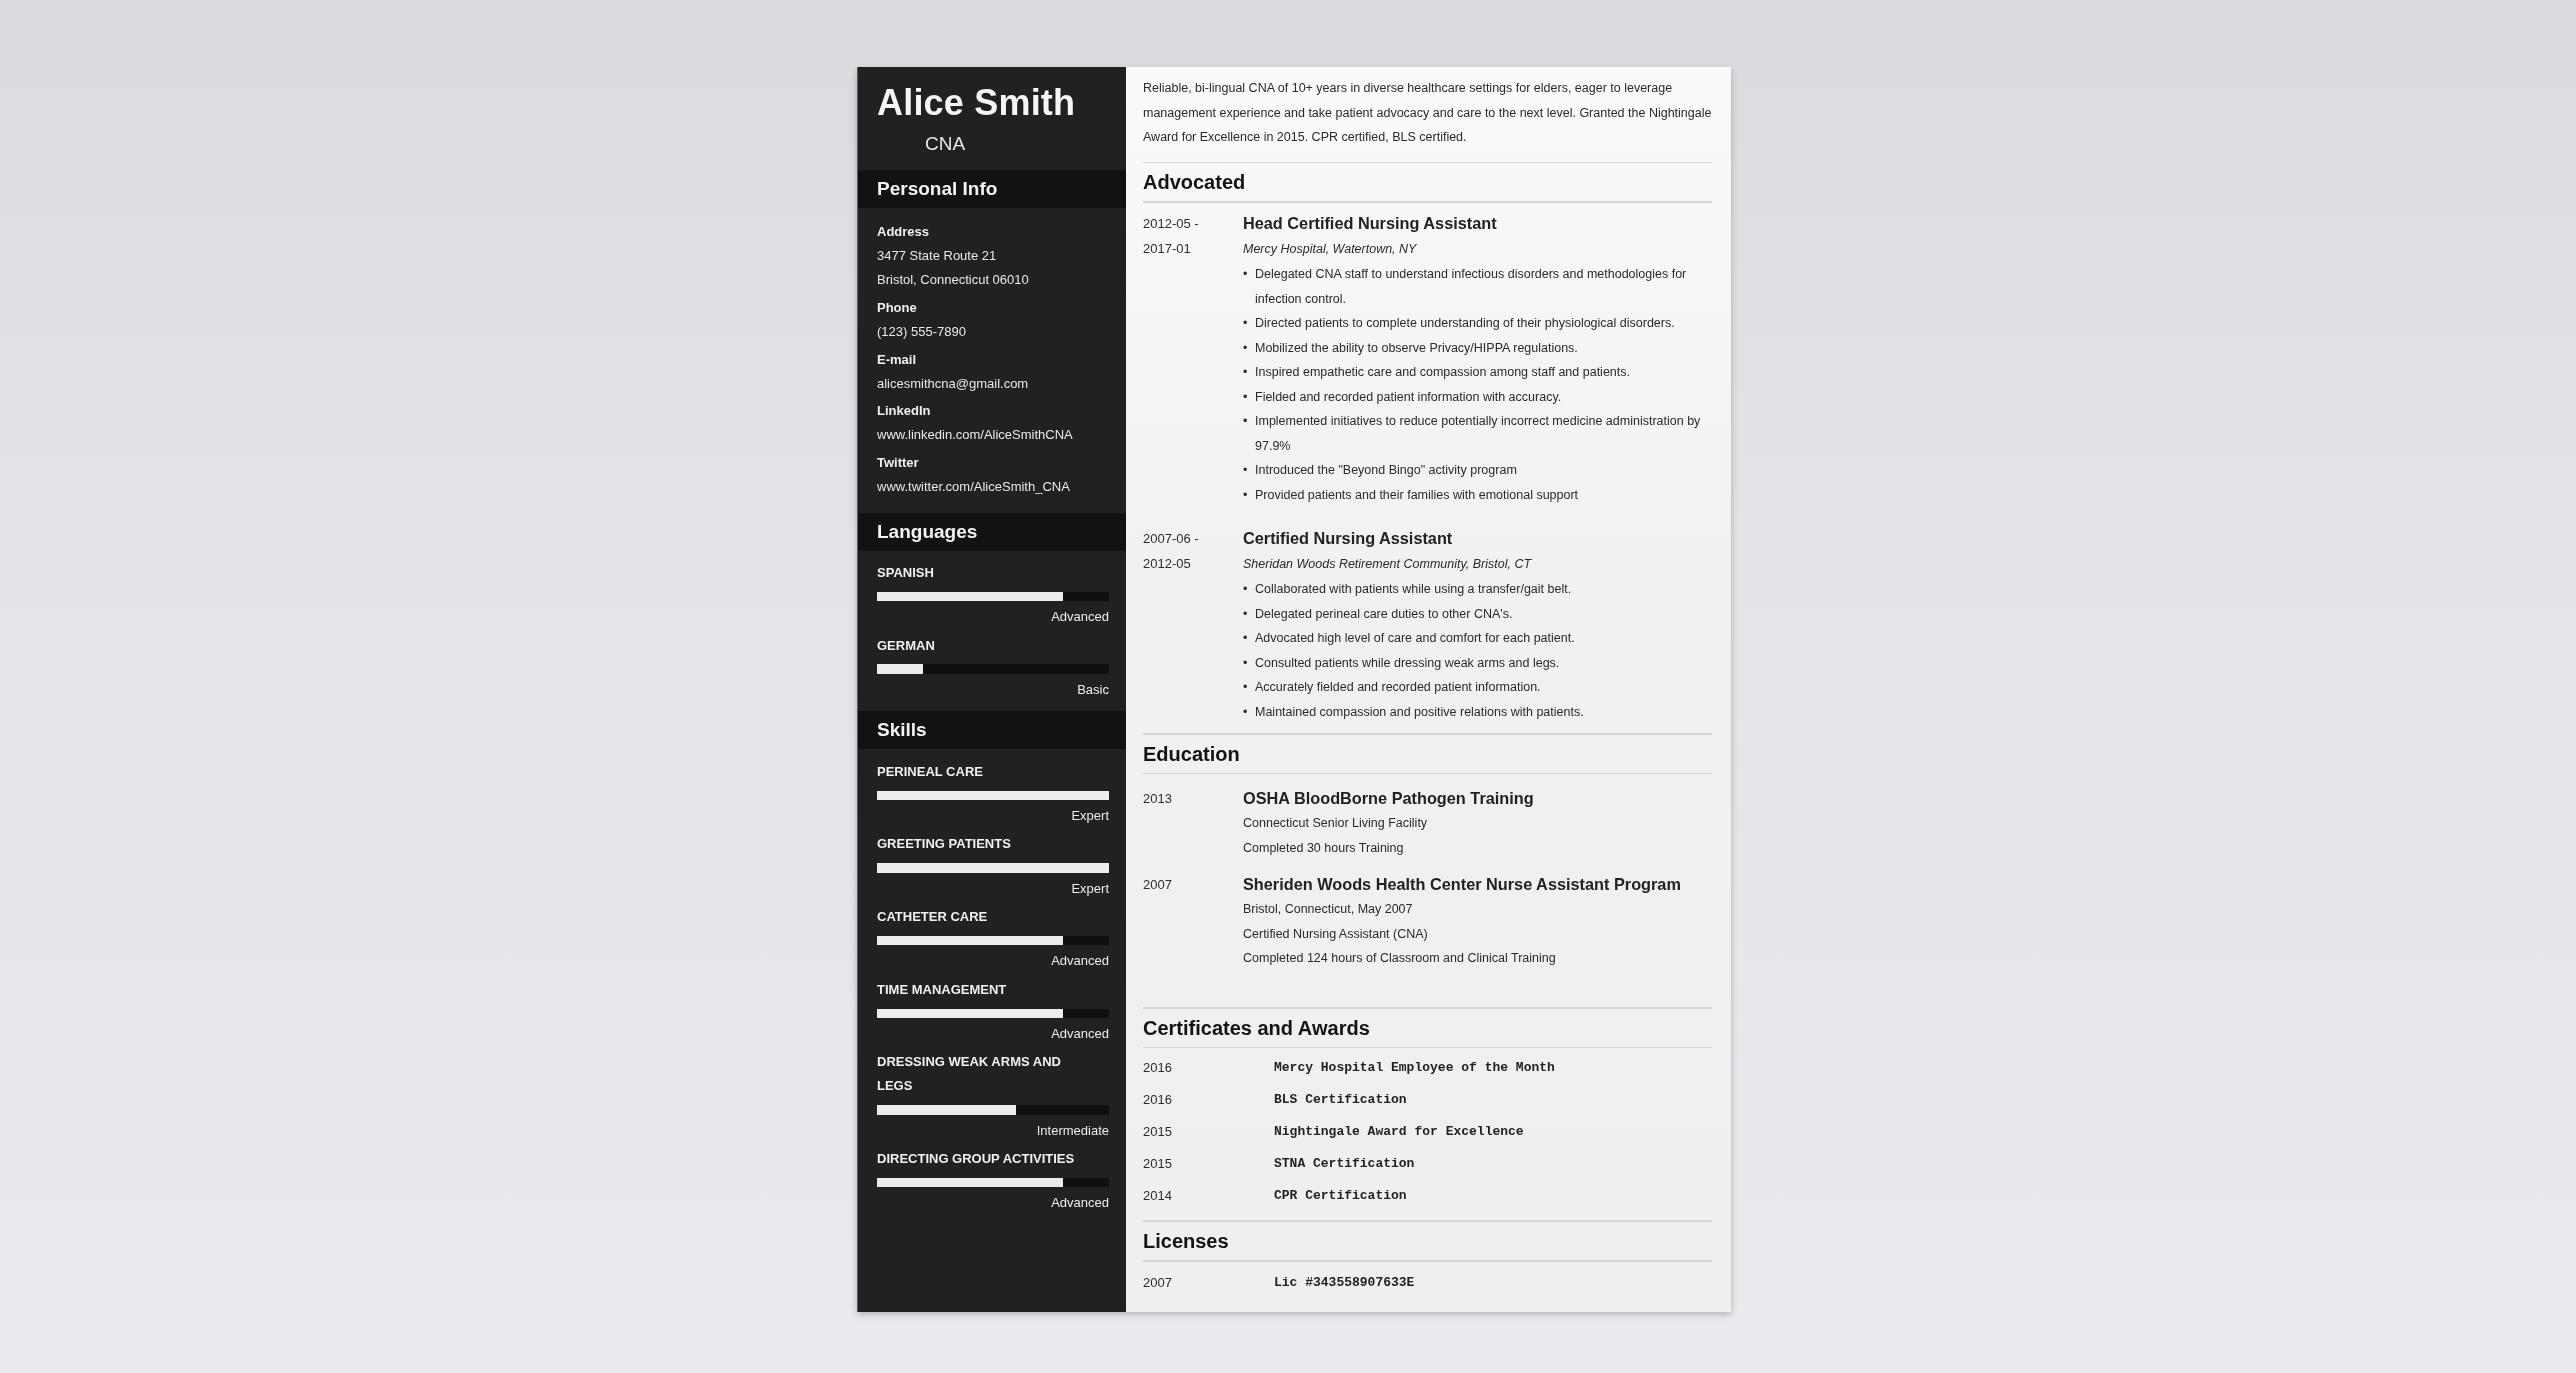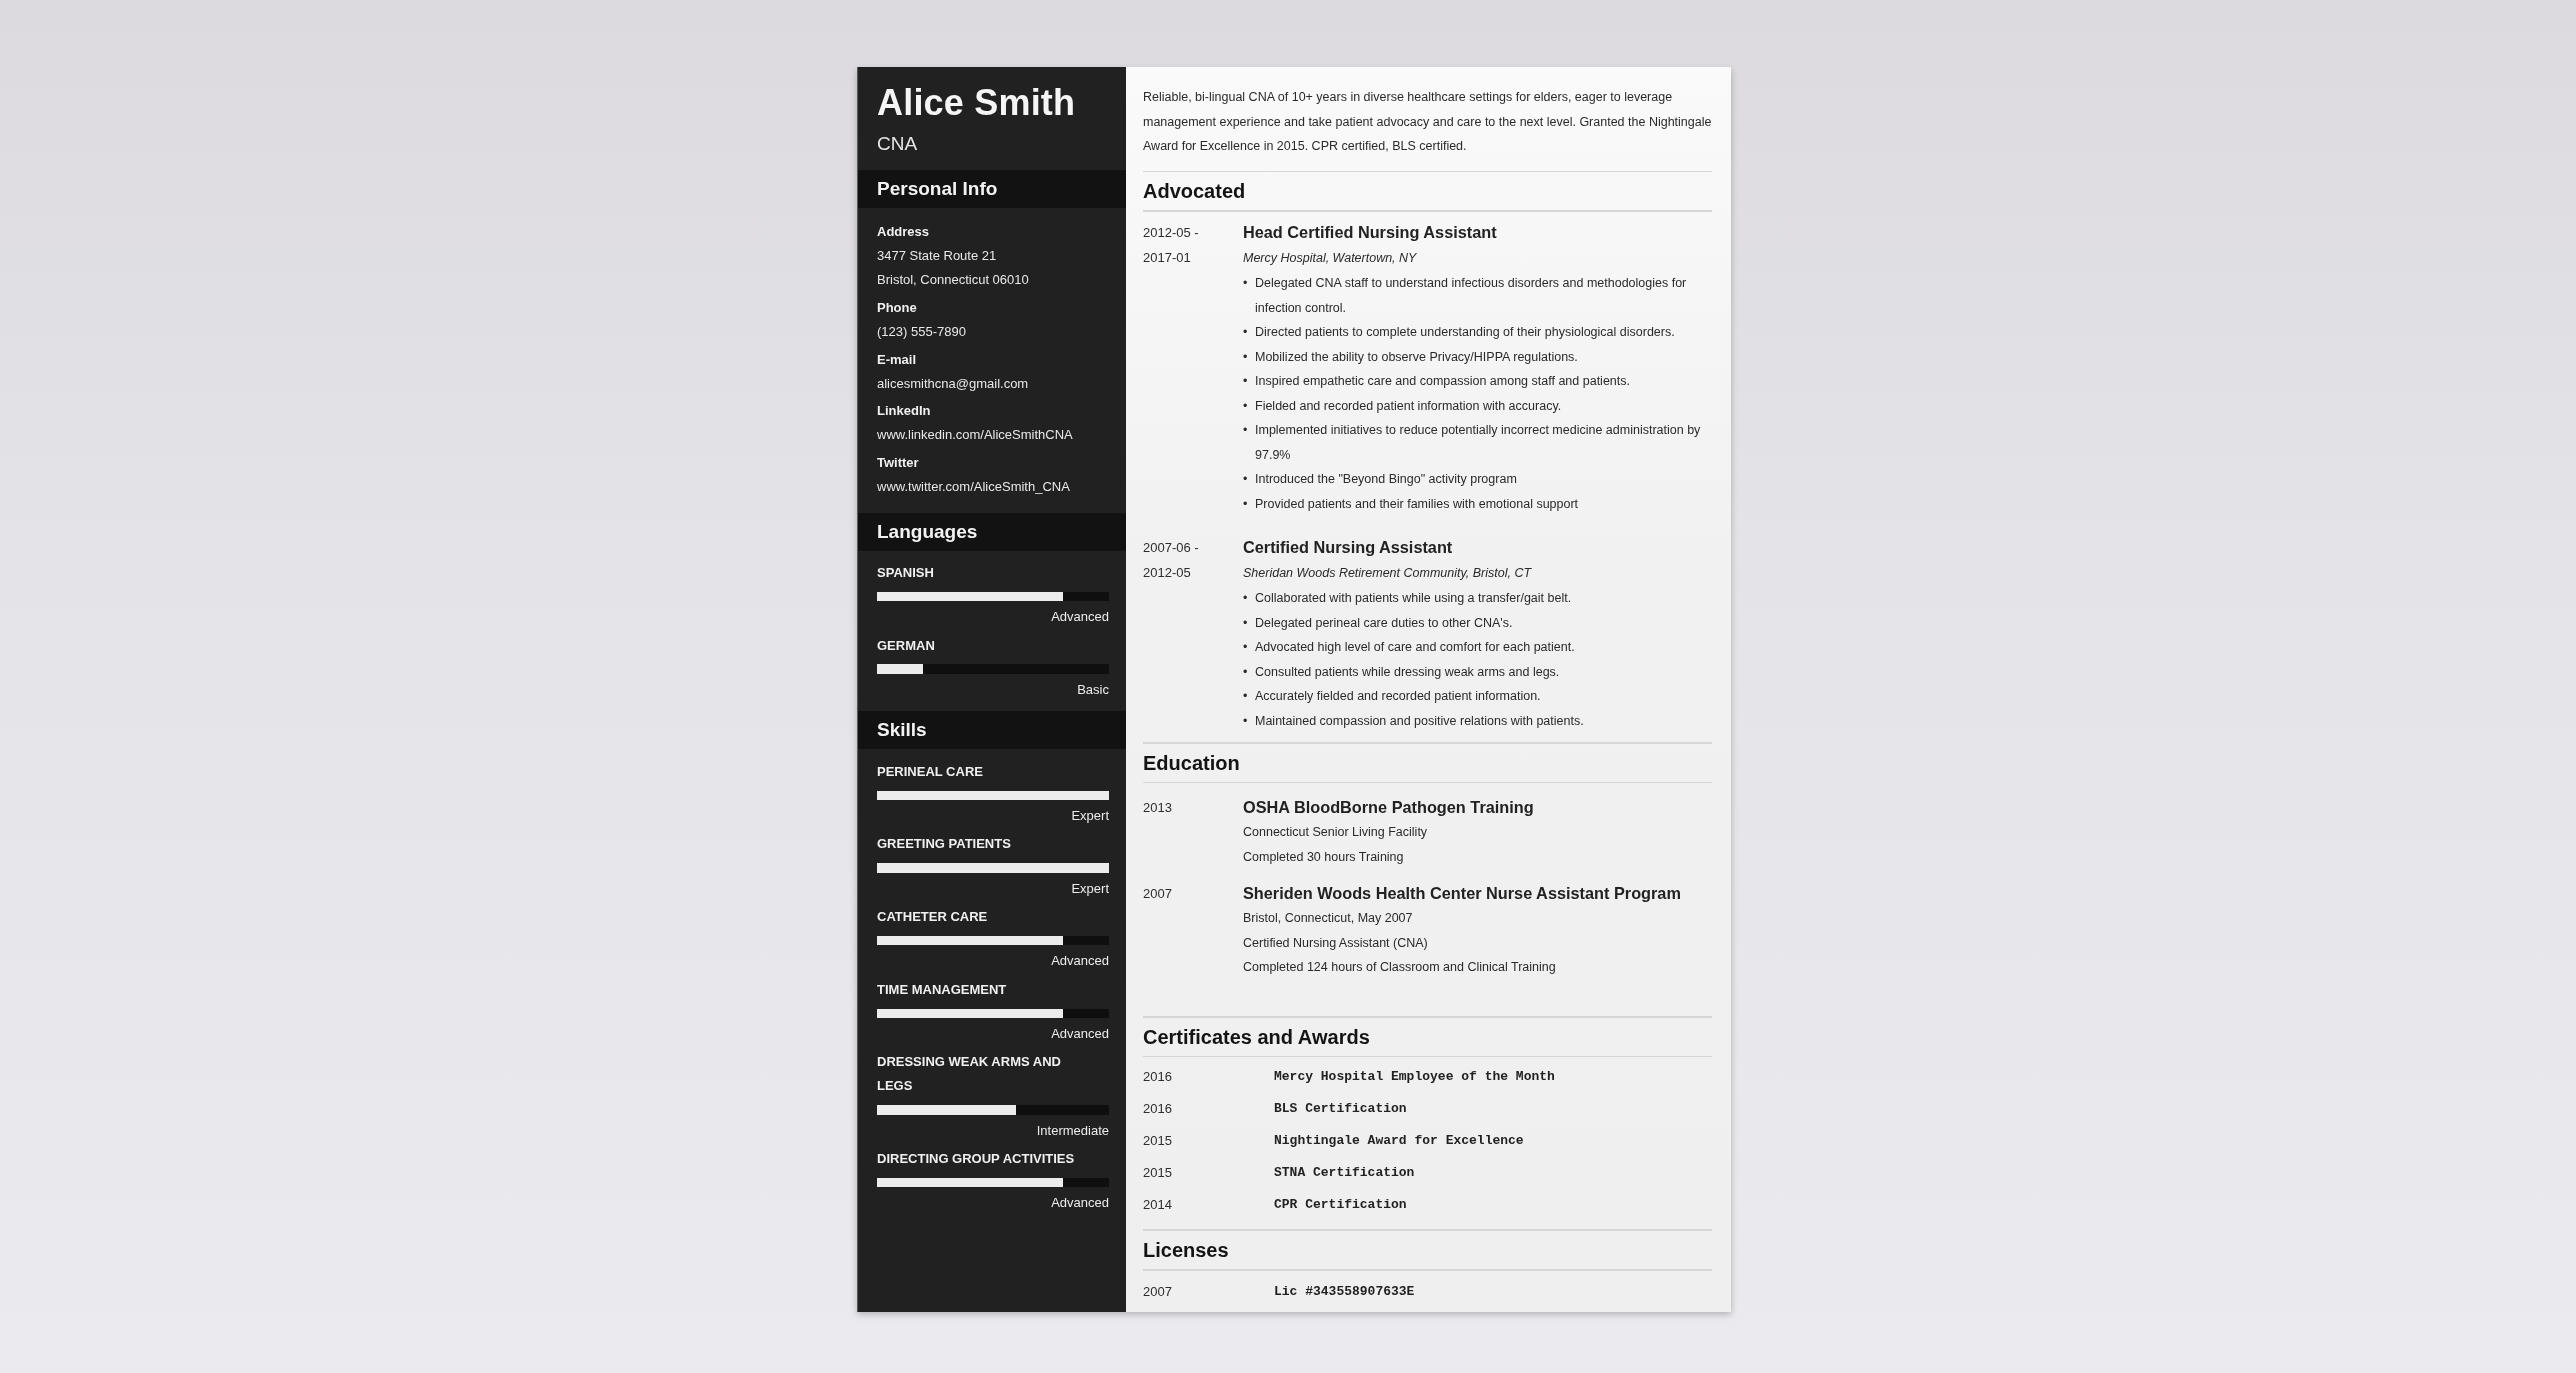--- a/index.html
+++ b/index.html
@@ -24,21 +24,21 @@
     color: #f0f0f0;
     border-left: 1.7px solid #5a5a5a;
     position: relative;
   }
   .side-head { padding: 13.7px 17px 0 19px; }
   .name {
     font-size: 36px; font-weight: bold; color: #f5f5f5;
     line-height: 43px; letter-spacing: 0.2px;
   }
   .title {
-    font-size: 19px; color: #e6e6e6; margin-top: 6.9px; line-height: 26px;
+    font-size: 19px; color: #e6e6e6; margin-top: 6.9px; line-height: 26px; margin-left: 48px;
   }
   .side-section-title {
     background: #121212;
     font-size: 19px; font-weight: bold; color: #f3f3f3;
     height: 38px; line-height: 38px;
     padding-left: 19px;
   }
   .pi { padding: 8.6px 17px 3.4px 19px; }
   .pi-label { font-size: 13px; font-weight: bold; color: #f0f0f0; line-height: 25px; margin-top: 2.6px; }
   .pi-value { font-size: 13px; color: #e8e8e8; line-height: 24px; }
@@ -54,21 +54,21 @@
     background: #ececec;
     background-image: repeating-linear-gradient(90deg, transparent 0, transparent 46px, #c8c8c8 46px, #c8c8c8 46px);
   }
   .skill-level { font-size: 13px; color: #ececec; text-align: right; width: 232px; line-height: 22px; margin-top: 5.2px; }
 
   .main {
     flex: 1; padding: 0 19px 0 17px;
     background: linear-gradient(180deg, #fafafa 0%, #f1f1f1 40%, #efefef 100%);
     color: #262626;
   }
-  .summary { font-size: 12.5px; line-height: 24.5px; color: #2a2a2a; padding-top: 18px; padding-bottom: 12px; }
+  .summary { font-size: 12.5px; line-height: 24.5px; color: #2a2a2a; padding-top: 9px; padding-bottom: 12px; }
   .sec-rule { height: 1.7px; background: #d6d6d6; }
   .sec-title { font-size: 20px; font-weight: bold; color: #141414; line-height: 38px; height: 38px; }
   .entry { display: flex; margin-top: 8.6px; }
   .entry-date { width: 100px; font-size: 13px; line-height: 25px; color: #2e2e2e; }
   .entry-body { flex: 1; }
   .entry-title { font-size: 16.3px; font-weight: bold; color: #222; line-height: 25px; }
   .entry-org { font-size: 12.5px; font-style: italic; color: #2a2a2a; line-height: 26px; }
   .bullets { list-style: none; }
   .bullets li { font-size: 12.5px; line-height: 24.5px; color: #2a2a2a; padding-left: 12px; position: relative; }
   .bullets li::before { content: "•"; position: absolute; left: 0; top: 0; }

